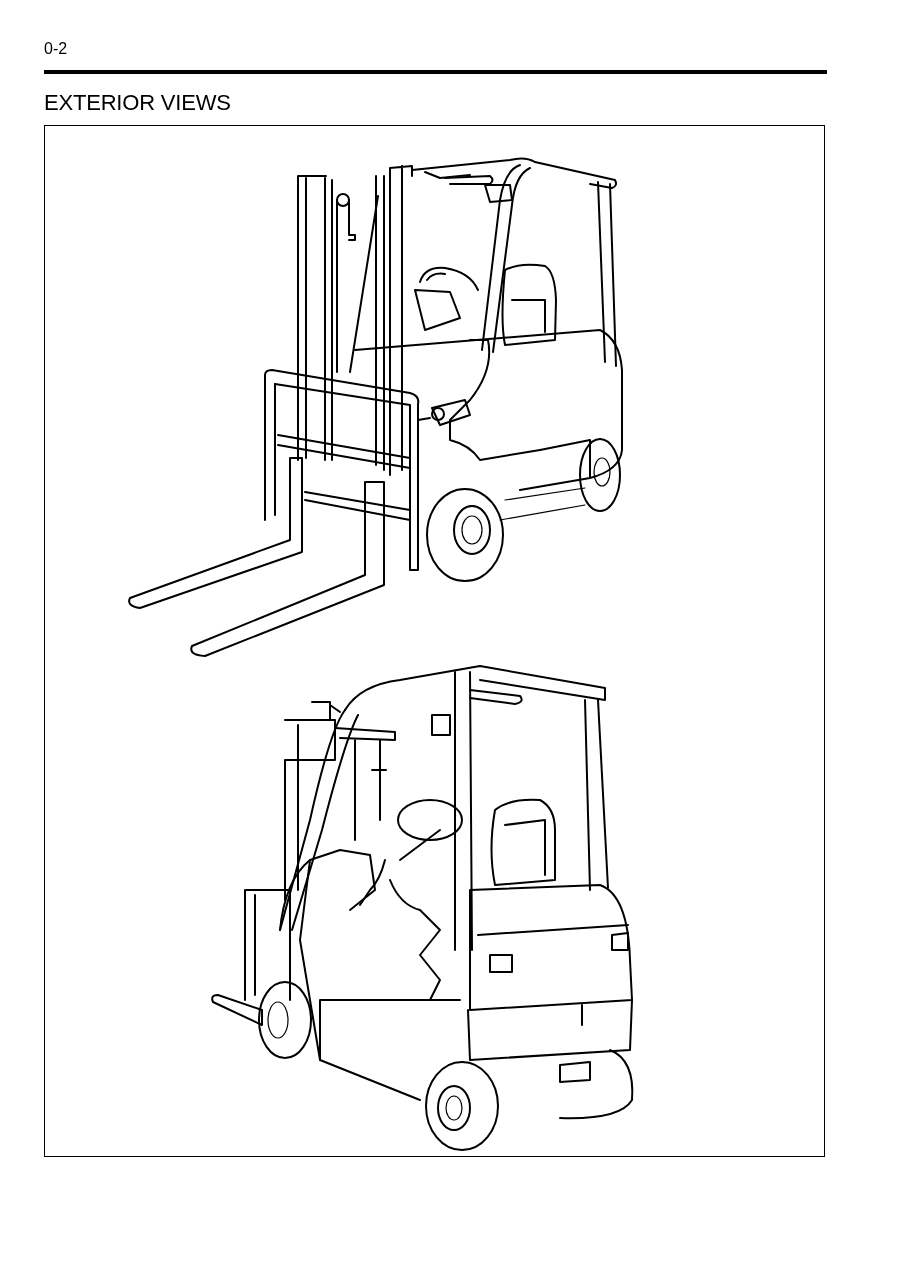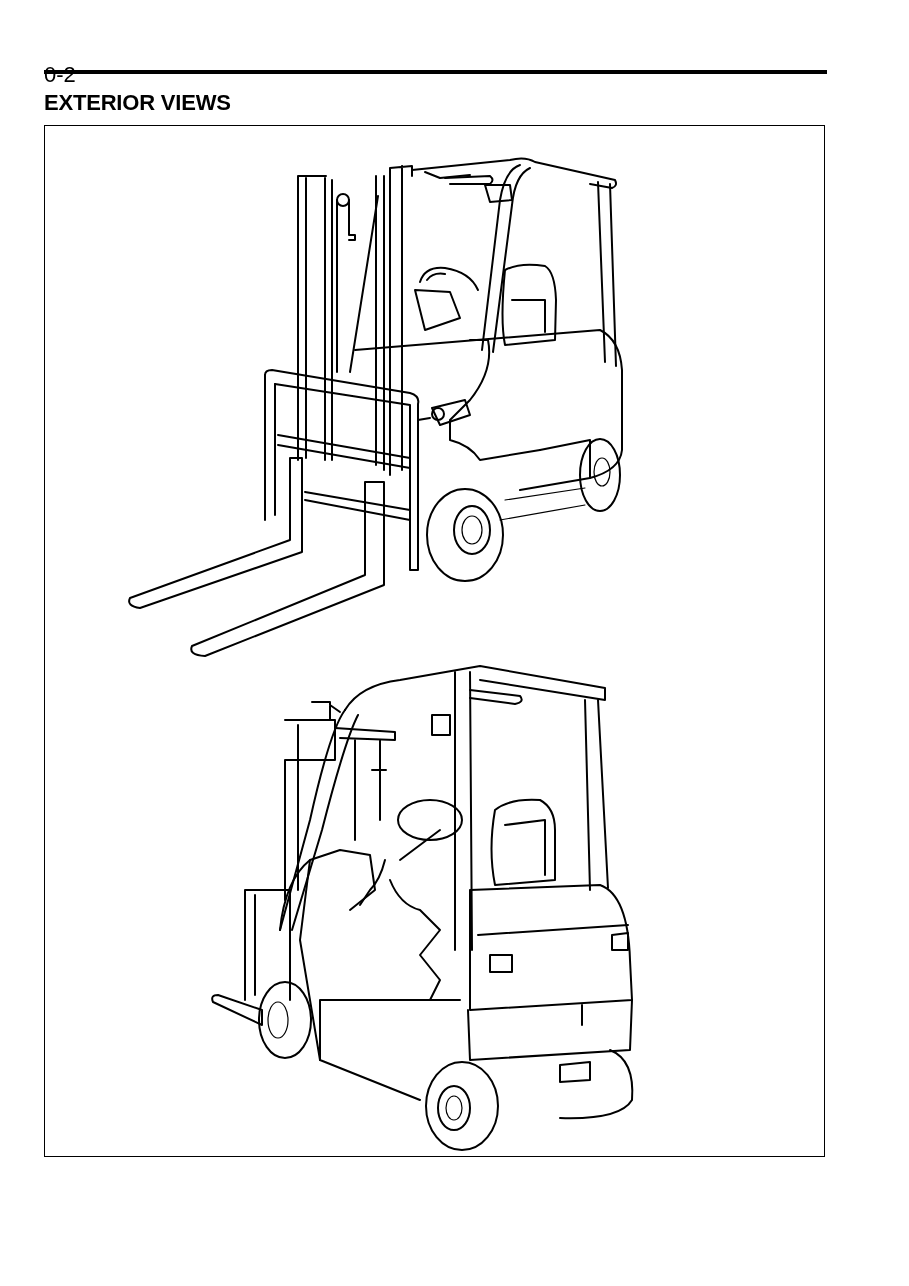--- a/index.html
+++ b/index.html
@@ -1,19 +1,19 @@
 <!DOCTYPE html>
 <html><head>
 <meta charset="utf-8">
 <style>
   html, body { margin:0; padding:0; background:#ffffff; }
   body { width:909px; height:1286px; position:relative; overflow:hidden; font-family:"Liberation Sans", sans-serif; color:#000; }
-  .page-num { position:absolute; left:44px; top:66px; font-size:22px; line-height:18px; }
+  .page-num { position:absolute; left:44px; top:40px; font-size:16px; line-height:18px; }
   .rule { position:absolute; left:44px; top:70px; width:783px; height:4px; background:#000; }
-  .title { position:absolute; left:44px; top:90px; font-size:22px; font-weight:bold; line-height:26px; letter-spacing:-0.2px; }
+  .title { position:absolute; left:44px; top:90px; font-size:22px; font-weight:normal; line-height:26px; letter-spacing:-0.2px; }
   .frame { position:absolute; left:44px; top:125px; width:781px; height:1032px; border:1.5px solid #000; box-sizing:border-box; }
   svg { position:absolute; left:0; top:0; }
   svg * { fill:none; stroke:#000; stroke-width:2; stroke-linejoin:round; stroke-linecap:round; }
   svg .thin { stroke-width:1.2; }
 </style>
 </head>
 <body>
 
 <div class="page-num">0-2</div>
 <div class="rule"></div>

